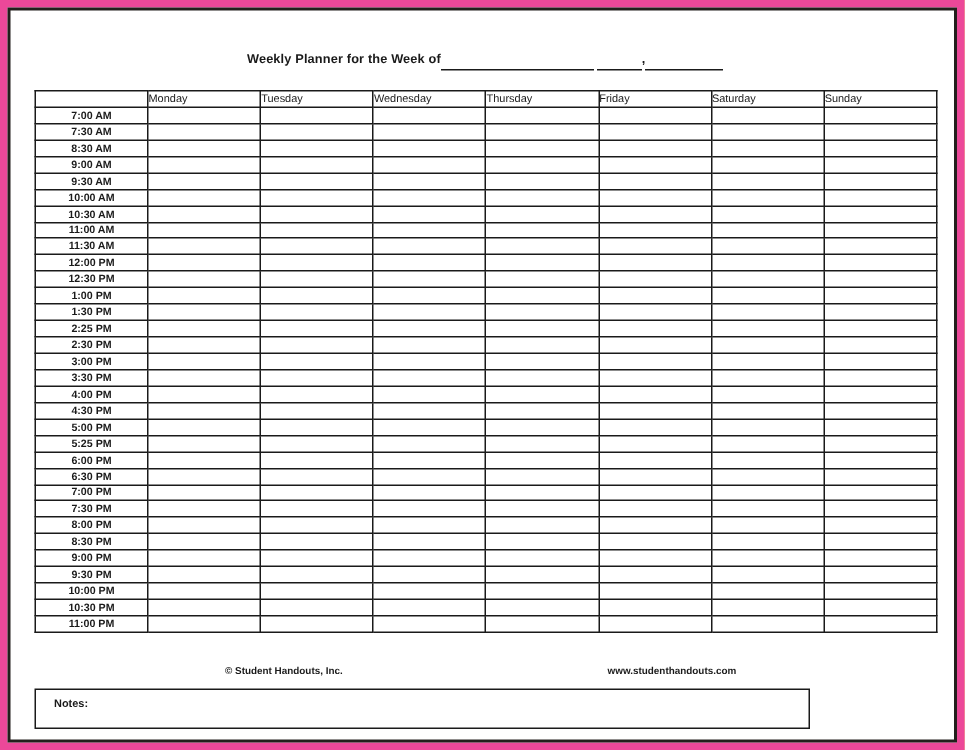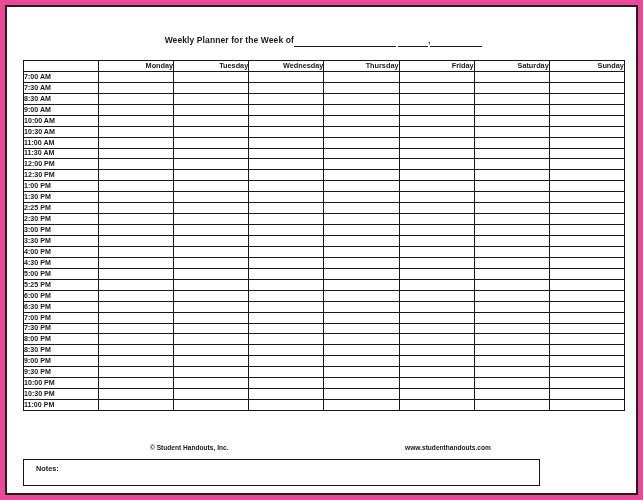--- a/index.html
+++ b/index.html
@@ -79,30 +79,31 @@
     box-sizing: border-box;
   }
   #planner-table col.time-col { width: 75px; }
   #planner-table col.day-col  { width: 75.14px; }
 
   .corner-cell {
     background: #FFFFFF;
   }
   .day-head {
     font-size: 7.3px;
-    font-weight: bold;
+    font-weight: normal;
     color: #1A1A1A;
-    text-align: right;
+    text-align: left;
     vertical-align: middle;
     height: 12px;
   }
   .time-cell {
     font-size: 7.1px;
     font-weight: bold;
     color: #1A1A1A;
+    text-align: center;
     vertical-align: middle;
     white-space: nowrap;
   }
   .slot-cell {
     background: #FFFFFF;
   }
 
   
   #footer-row {
     position: absolute;
@@ -209,20 +210,30 @@
             <td class="time-cell">9:00 AM</td>
             <td class="slot-cell"></td>
             <td class="slot-cell"></td>
             <td class="slot-cell"></td>
             <td class="slot-cell"></td>
             <td class="slot-cell"></td>
             <td class="slot-cell"></td>
             <td class="slot-cell"></td>
           </tr>
           <tr>
+            <td class="time-cell">9:30 AM</td>
+            <td class="slot-cell"></td>
+            <td class="slot-cell"></td>
+            <td class="slot-cell"></td>
+            <td class="slot-cell"></td>
+            <td class="slot-cell"></td>
+            <td class="slot-cell"></td>
+            <td class="slot-cell"></td>
+          </tr>
+          <tr>
             <td class="time-cell">10:00 AM</td>
             <td class="slot-cell"></td>
             <td class="slot-cell"></td>
             <td class="slot-cell"></td>
             <td class="slot-cell"></td>
             <td class="slot-cell"></td>
             <td class="slot-cell"></td>
             <td class="slot-cell"></td>
           </tr>
           <tr>

